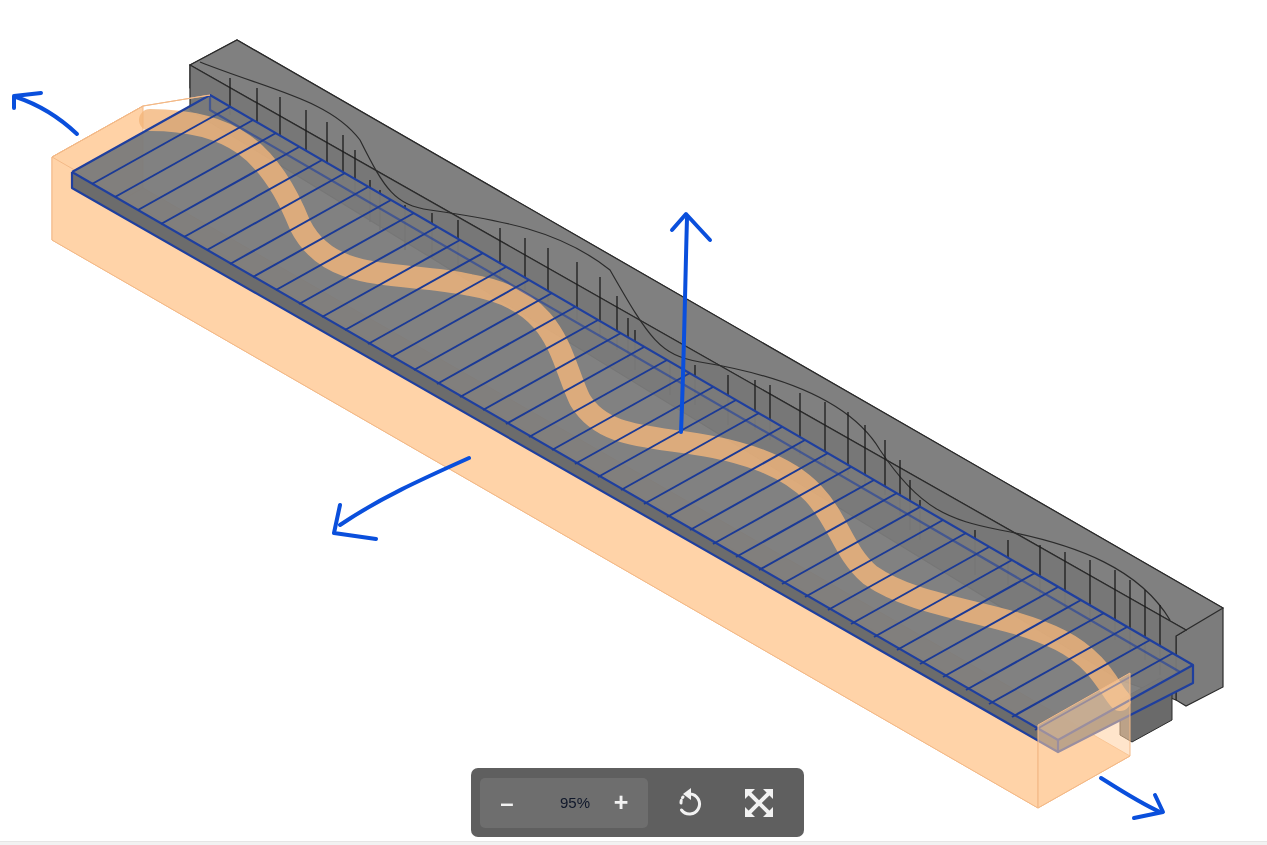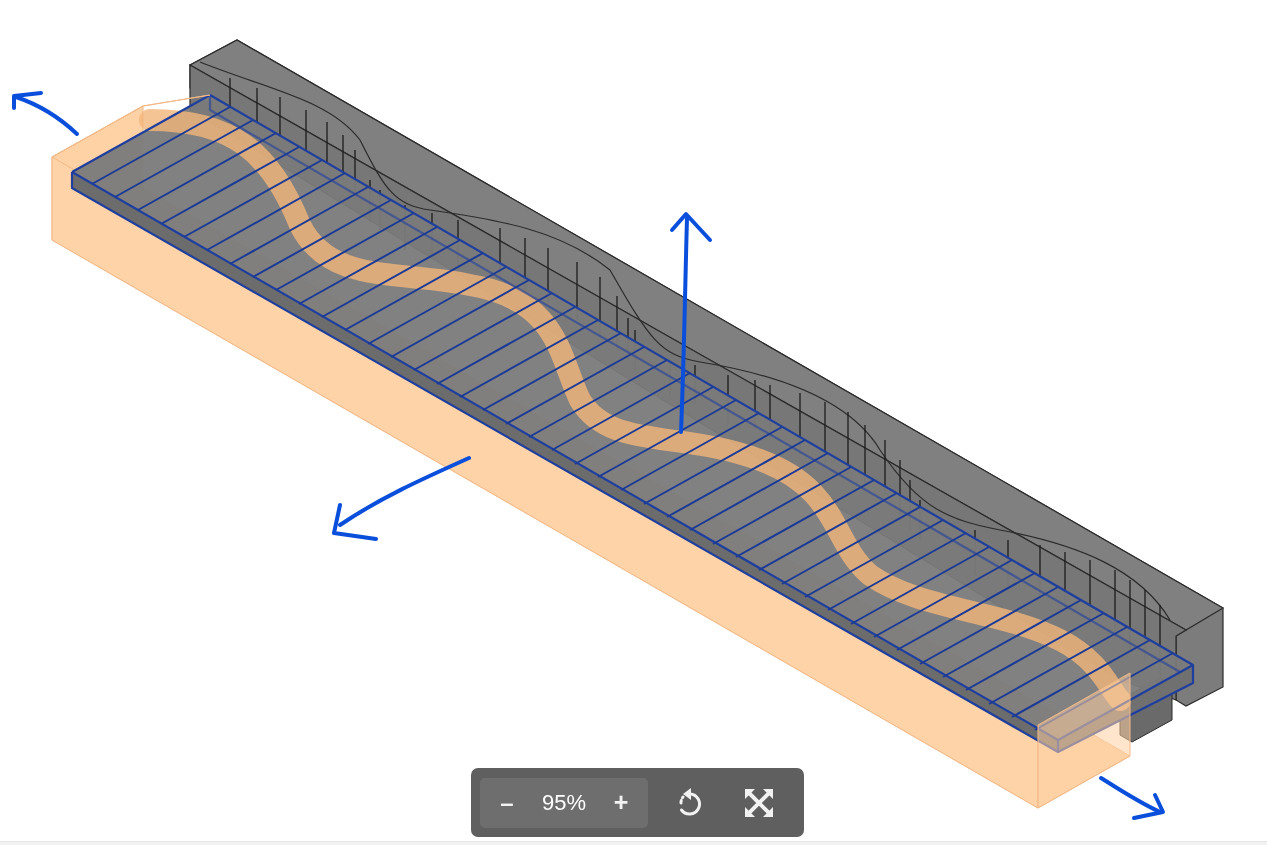--- a/index.html
+++ b/index.html
@@ -11,21 +11,21 @@
     position:absolute; left:471px; top:768px; width:333px; height:69px;
     background:#5f5f5f; border-radius:7px; box-sizing:border-box;
     display:flex; align-items:center;
   }
   #zoom-group {
     position:absolute; left:9px; top:10px; width:168px; height:50px;
     background:#6e6e6e; border-radius:5px; display:flex; align-items:center;
   }
   .tb-btn { color:#f2f2f2; cursor:pointer; display:flex; align-items:center; justify-content:center; user-select:none; }
   #zoom-out { position:absolute; left:14px; top:10px; width:26px; height:30px; font-size:24px; font-weight:bold; }
-  #zoom-value { position:absolute; left:58px; top:13px; width:52px; height:24px; font-size:22px; color:#ffffff; text-align:center; line-height:24px; }
+  #zoom-value { position:absolute; left:58px; top:13px; width:52px; height:24px; font-size:15px; color:#0f172a; text-align:right; line-height:24px; }
   #zoom-in { position:absolute; left:127px; top:9px; width:28px; height:30px; font-size:25px; font-weight:bold; }
   #rotate-btn { position:absolute; left:202px; top:18px; width:34px; height:34px; }
   #fullscreen-btn { position:absolute; left:271px; top:18px; width:34px; height:34px; }
 </style>
 </head>
 <body>
 
 <div id="viewer">
   <svg id="scene" width="1267" height="845" viewBox="0 0 1267 845" xmlns="http://www.w3.org/2000/svg">
 

